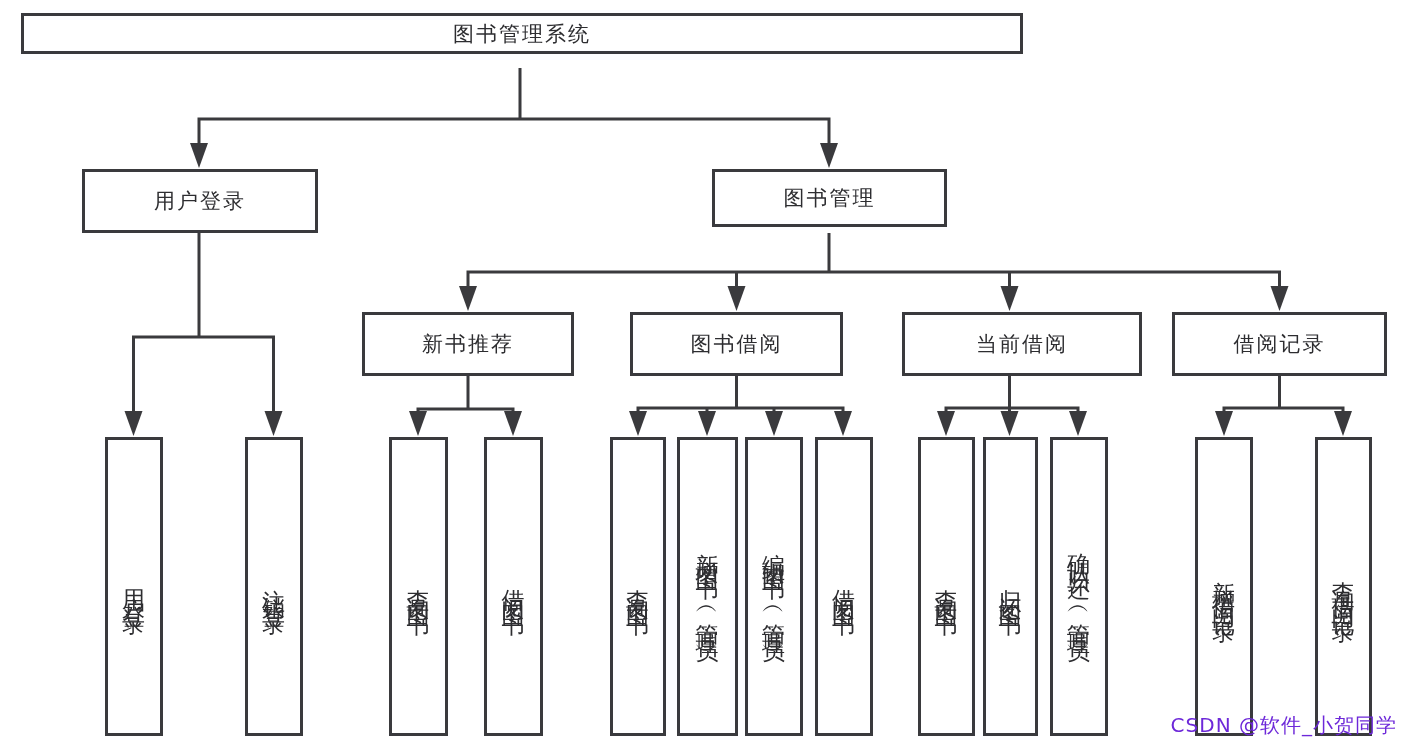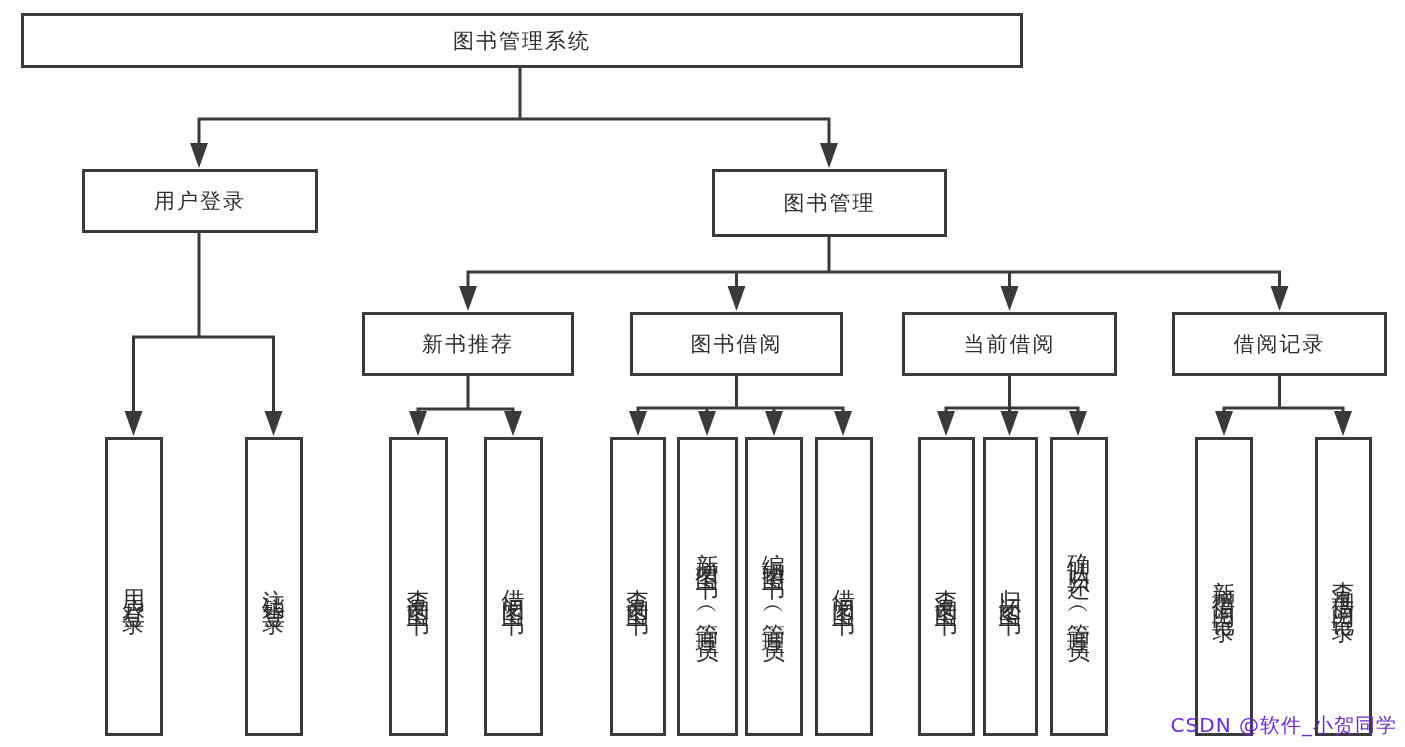--- a/index.html
+++ b/index.html
@@ -75,38 +75,38 @@
     <path d="M1009.5 376 V408 M944.5 408 H1079.5 M946 408 V413 M1009.5 408 V413 M1078 408 V413"></path>
     <polygon fill="#3a3a3d" stroke="none" points="937,411 955,411 946,436"></polygon>
     <polygon fill="#3a3a3d" stroke="none" points="1000.5,411 1018.5,411 1009.5,436"></polygon>
     <polygon fill="#3a3a3d" stroke="none" points="1069,411 1087,411 1078,436"></polygon>
 
     <path d="M1279.5 376 V408 M1222.5 408 H1344.5 M1224 408 V413 M1343 408 V413"></path>
     <polygon fill="#3a3a3d" stroke="none" points="1215,411 1233,411 1224,436"></polygon>
     <polygon fill="#3a3a3d" stroke="none" points="1334,411 1352,411 1343,436"></polygon>
   </svg>
 
-  <div class="box h" style="left:21px;top:13px;width:1002px;height:55px">
+  <div class="box h" style="left:21px;top:13px;width:1002px;height:41px">
     <span>图书管理系统</span>
   </div>
 
   <div class="box h" style="left:82px;top:169px;width:236px;height:64px">
     <span>用户登录</span>
   </div>
-  <div class="box h" style="left:712px;top:169px;width:235px;height:68px">
+  <div class="box h" style="left:712px;top:169px;width:235px;height:58px">
     <span>图书管理</span>
   </div>
 
   <div class="box h" style="left:630px;top:312px;width:213px;height:64px">
     <span>图书借阅</span>
   </div>
   <div class="box h" style="left:362px;top:312px;width:212px;height:64px">
     <span>新书推荐</span>
   </div>
-  <div class="box h" style="left:902px;top:312px;width:215px;height:64px">
+  <div class="box h" style="left:902px;top:312px;width:240px;height:64px">
     <span>当前借阅</span>
   </div>
   <div class="box h" style="left:1172px;top:312px;width:215px;height:64px">
     <span>借阅记录</span>
   </div>
 
   <div class="box v" style="left:105px;top:437px;width:58px;height:299px">
     <span>用户登录</span>
   </div>
   <div class="box v" style="left:245px;top:437px;width:58px;height:299px">

